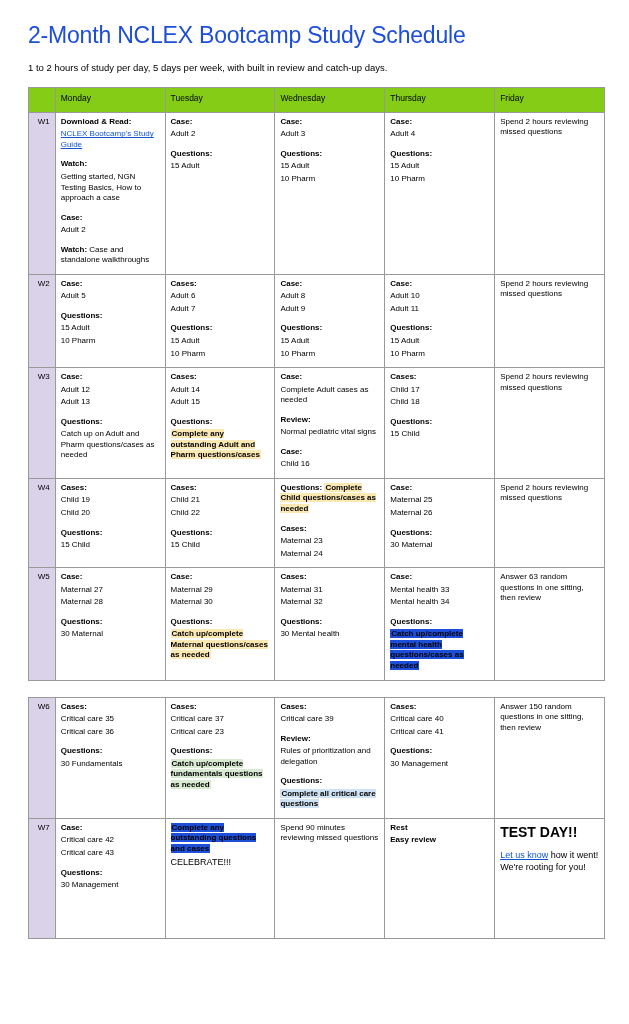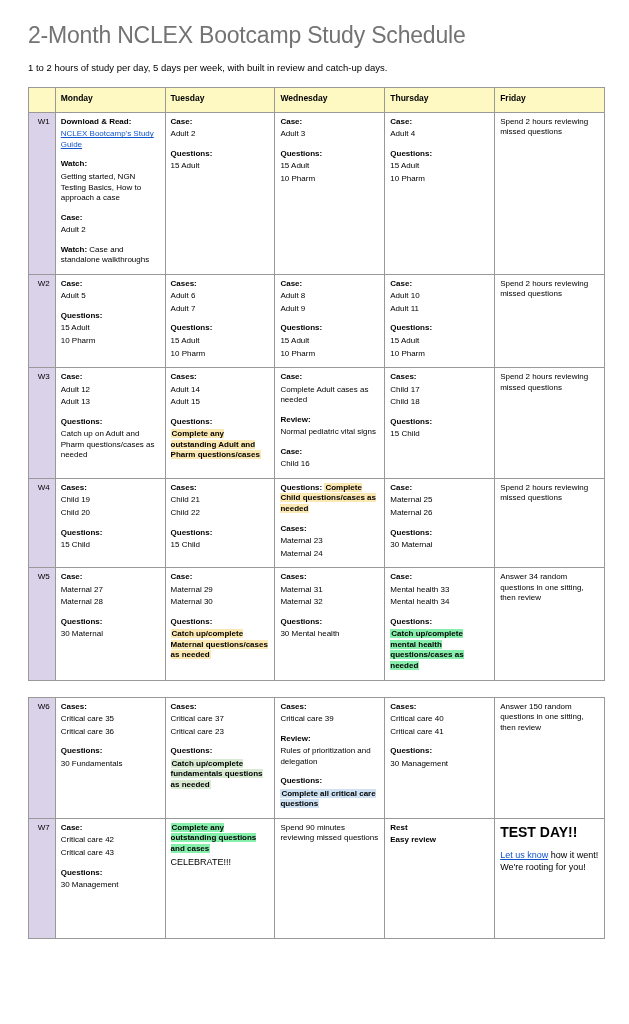--- a/index.html
+++ b/index.html
@@ -16,21 +16,21 @@
   .page {
     width: 629px;
     box-sizing: border-box;
     padding: 22px 24px 12px 28px;
   }
   .doc-title {
     font-size: 23px;
     font-weight: 400;
     letter-spacing: -0.2px;
     margin: 0 0 12px 0;
-    color: #737373;
+    color: #1d4ed8;
   }
   .intro {
     font-size: 9.5px;
     line-height: 1.45;
     margin-bottom: 3px;
   }
   .intro-line {
     margin-bottom: 2px;
   }
   .bold { font-weight: bold; }
@@ -48,45 +48,45 @@
     table-layout: fixed;
   }
   table.sched td, table.sched th {
     border: 1px solid #999999;
     vertical-align: top;
     padding: 4px 5px 6px 5px;
     font-size: 8px;
     line-height: 1.32;
   }
   table.sched th {
-    font-weight: bold;
+    font-weight: normal;
     font-size: 8.5px;
     text-align: left;
     padding: 5px 5px;
-    background: #fef9c3;
+    background: #84cc16;
     height: 14px;
   }
   col.c-week { width: 26px; }
   col.c-day  { width: 107px; }
   td.week {
     background: #d9d2e9;
     font-size: 8px;
     text-align: right;
     padding-left: 4px;
     padding-top: 5px;
   }
   th.week-head {
     background: #d9d2e9;
   }
   .blk { margin-bottom: 2px; }
   .gap { height: 7px; }
   .hl-yellow { background: #fce8b2; }
   .hl-green  { background: #d9ead3; }
   .hl-blue   { background: #cfe2f3; }
-  .hl-lav    { background: #86efac; }
+  .hl-lav    { background: #1d4ed8; }
   .mark { padding: 0 1px; font-weight: bold; }
   .spacer-band {
     height: 16px;
     background: #ffffff;
   }
   .big { font-size: 14px; font-weight: bold; }
 </style>
 </head>
 <body>
 
@@ -302,21 +302,21 @@
             <div class="blk">30 Mental health</div>
           </td>
           <td>
             <div class="blk bold">Case:</div>
             <div class="blk">Mental health 33</div>
             <div class="blk">Mental health 34</div>
             <div class="gap"></div>
             <div class="blk bold">Questions:</div>
             <div class="blk"><span class="mark hl-lav">Catch up/complete mental health questions/cases as needed</span></div>
           </td>
-          <td>Answer 34 random questions in one sitting, then review</td>
+          <td>Answer 63 random questions in one sitting, then review</td>
         </tr>
 
       </tbody>
     </table>
   </div>
 
   <div class="spacer-band"></div>
 
   <div class="tbl-wrap" style="margin-top:0">
     <table class="sched">

